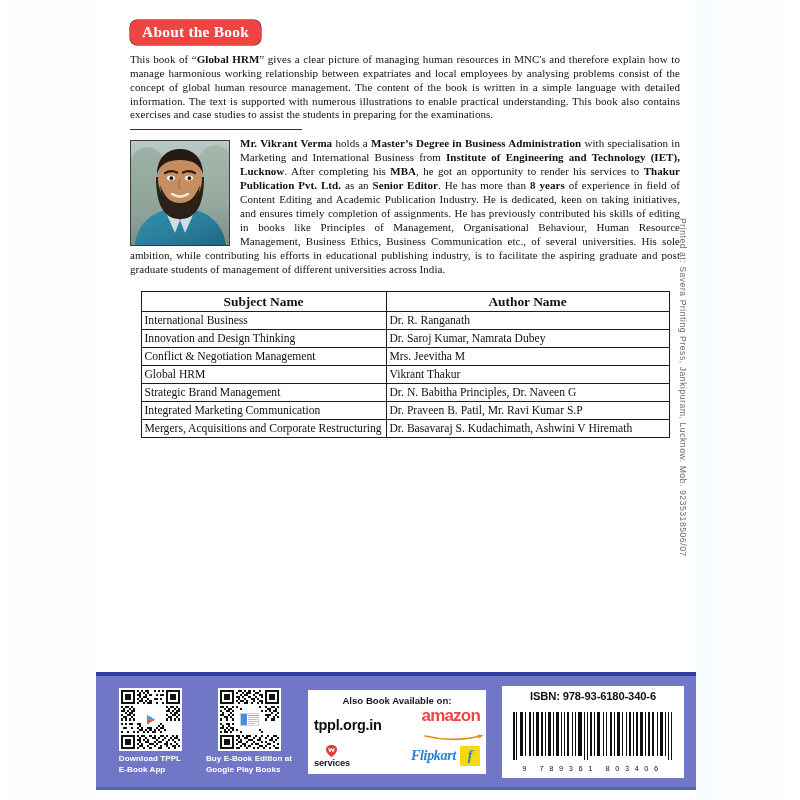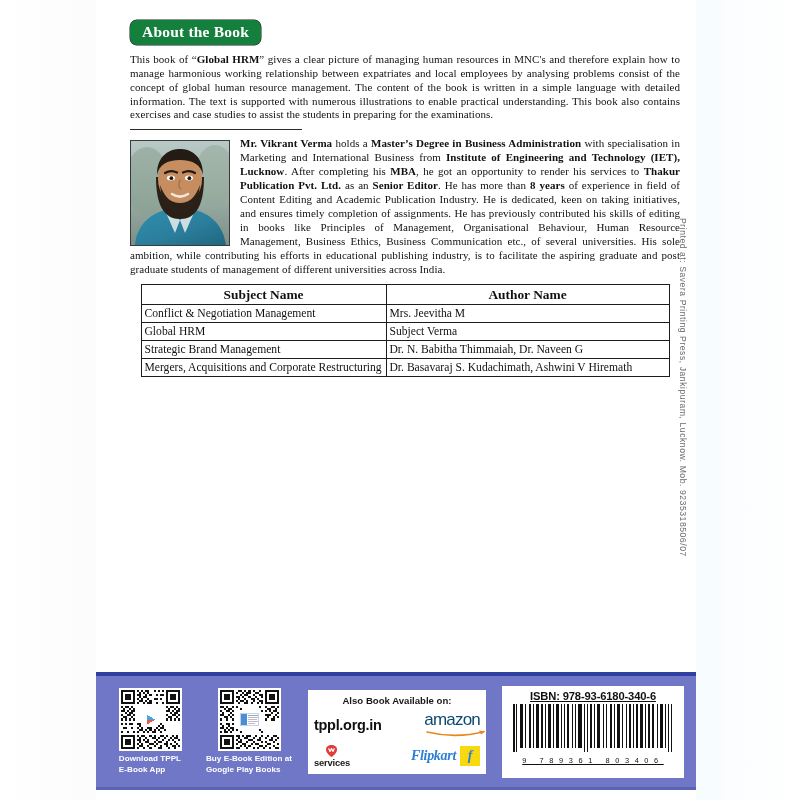--- a/index.html
+++ b/index.html
@@ -35,21 +35,21 @@
     position: absolute;
     left: 130px;
     top: 0;
     width: 550px;
     height: 670px;
   }
 
   
   .badge {
     display: inline-block;
-    background: #15803d;
+    background: #ef4444;
     color: #ffffff;
     font-family: "Liberation Serif", serif;
     font-weight: bold;
     font-size: 15.5px;
     letter-spacing: 0.2px;
     padding: 3px 12px 4px 12px;
     border-radius: 7px;
     line-height: 1.15;
     box-shadow: 0 0 0 0.5px #232323;
   }
@@ -99,21 +99,21 @@
     font-size: 14.2px;
     color: #111;
     margin: 9px 0 3px 0;
     letter-spacing: 0.1px;
   }
   .table-title sup { font-size: 9px; vertical-align: super; }
 
   table.subjects {
     border-collapse: collapse;
     width: 528px;
-    margin: 8px auto;
+    margin: 15px auto;
     table-layout: fixed;
   }
   table.subjects th, table.subjects td {
     border: 1px solid #1c1c1c;
     font-family: "Liberation Serif", serif;
     color: #111;
     padding: 1px 3px 1px 3px;
     line-height: 1.18;
   }
   table.subjects th {
@@ -218,26 +218,26 @@
   .tppl-url {
     font-family: "Liberation Sans", sans-serif;
     font-size: 14.5px;
     font-weight: bold;
     color: #111111;
     letter-spacing: -0.3px;
   }
   .amazon {
     font-family: "Liberation Sans", sans-serif;
     font-size: 17px;
-    font-weight: normal;
-    color: #0c4a6e;
+    font-weight: bold;
+    color: #ef4444;
     letter-spacing: -0.8px;
     line-height: 0.85;
     position: relative;
-    padding-bottom: 8px;
+    padding-bottom: 16px;
   }
   .amazon-swoosh {
     position: absolute;
     left: 2px; bottom: -1px; width: 62px; height: 7px;
   }
   .indiamart-wrap {
     display: flex; flex-direction: column; align-items: center; line-height: 1;
   }
   .indiamart-txt {
     font-family: "Liberation Sans", sans-serif;
@@ -273,32 +273,30 @@
     display: flex;
     flex-direction: column;
     align-items: center;
   }
   .isbn-text {
     font-family: "Liberation Sans", sans-serif;
     font-size: 11.2px;
     font-weight: bold;
     color: #111111;
     letter-spacing: -0.15px;
-    margin-bottom: 2px;
+    margin-bottom: 10px;
     white-space: nowrap;
-    text-decoration: underline;
   }
   .barcode { width: 168px; height: 52px; display: block; }
   .barcode-digits {
     font-family: "Liberation Sans", sans-serif;
     font-size: 7.4px;
     color: #111;
     letter-spacing: 5.6px;
     margin-top: 0px;
-    text-decoration: underline;
   }
 </style>
 </head>
 <body>
 
 <div id="page">
 
   <div class="paper-tint-left"></div>
   <div class="paper-tint-right"></div>
 
@@ -369,30 +367,42 @@
           <col class="c-auth">
         </colgroup>
       <thead>
         <tr>
           <th>Subject Name</th>
           <th>Author Name</th>
         </tr>
       </thead>
       <tbody id="subjects-body">
           <tr>
+            <td>International Business</td>
+            <td>Dr. R. Ranganath</td>
+          </tr>
+          <tr>
+            <td>Innovation and Design Thinking</td>
+            <td>Dr.  Saroj Kumar, Namrata Dubey</td>
+          </tr>
+          <tr>
             <td>Conflict &amp; Negotiation Management</td>
             <td>Mrs. Jeevitha M</td>
           </tr>
           <tr>
             <td>Global HRM</td>
-            <td>Subject Verma</td>
+            <td>Vikrant Thakur</td>
           </tr>
           <tr>
             <td>Strategic Brand Management</td>
-            <td>Dr. N. Babitha Thimmaiah, Dr. Naveen G</td>
+            <td>Dr. N. Babitha Principles, Dr. Naveen G</td>
+          </tr>
+          <tr>
+            <td>Integrated Marketing Communication</td>
+            <td>Dr. Praveen B. Patil, Mr. Ravi Kumar S.P</td>
           </tr>
           <tr>
             <td>Mergers, Acquisitions and Corporate Restructuring</td>
             <td>Dr. Basavaraj S. Kudachimath, Ashwini V Hiremath</td>
           </tr>
         </tbody>
     </table>
 
   </div>
 

